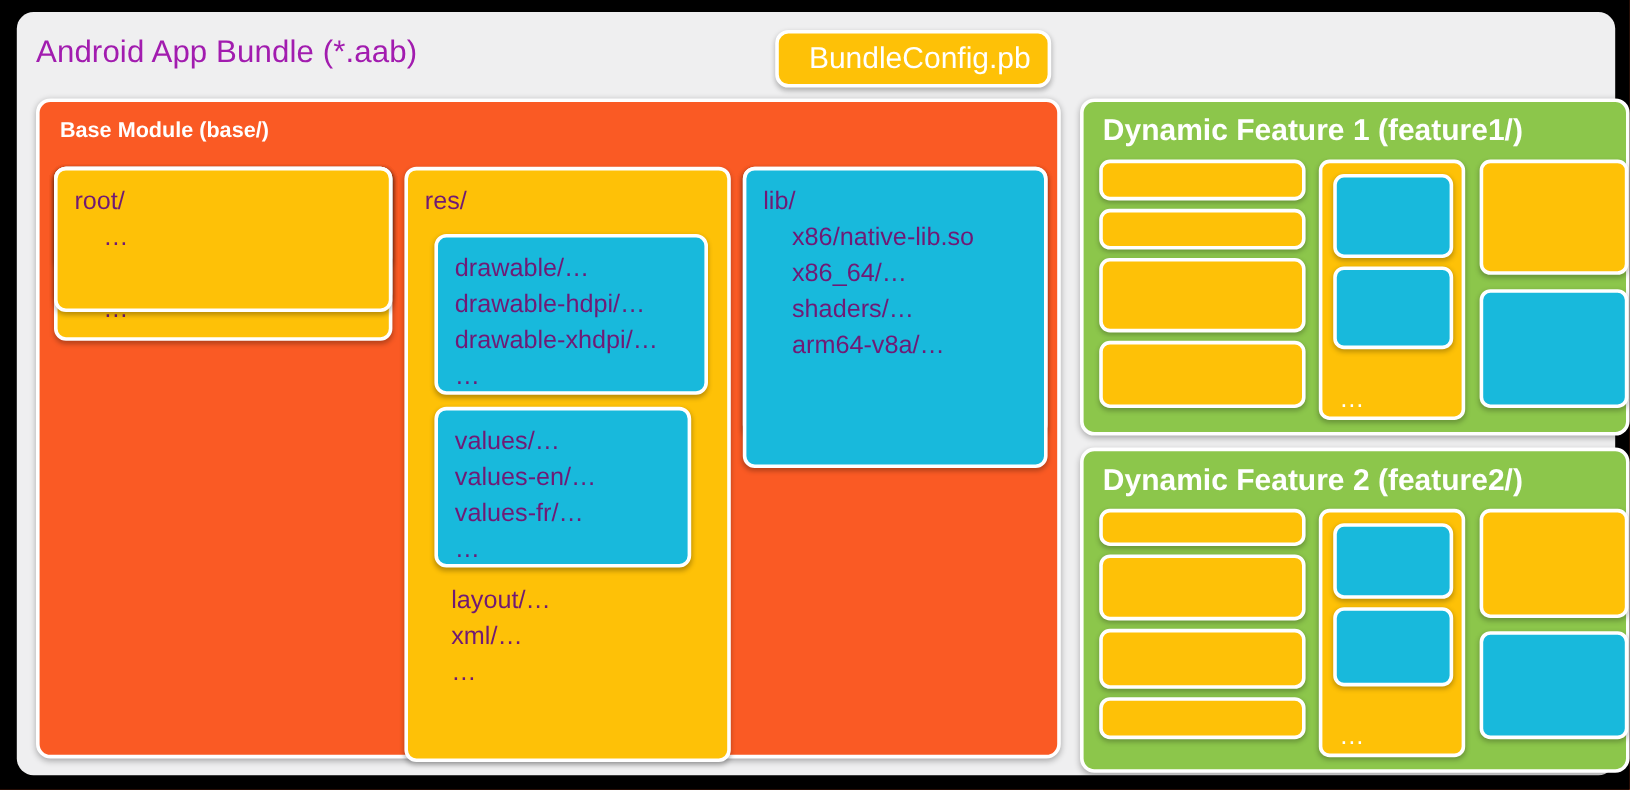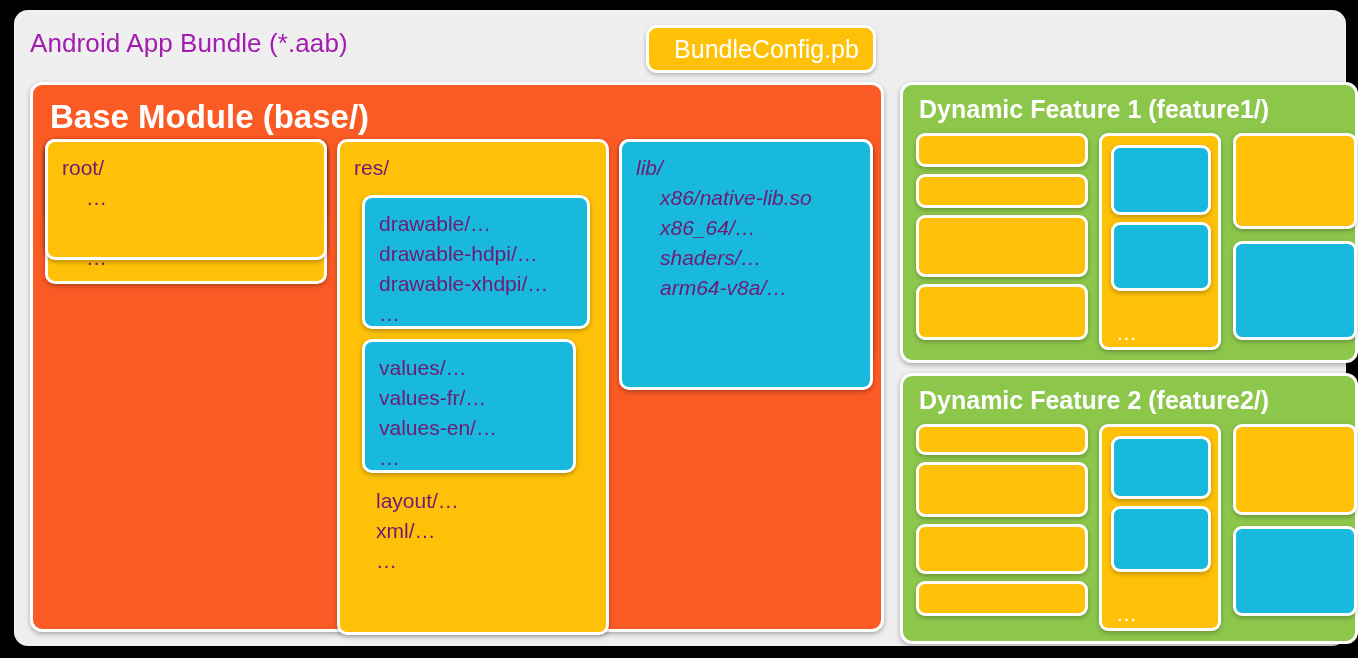--- a/index.html
+++ b/index.html
@@ -67,33 +67,33 @@
     background: #fa5a24;
     border: 3px solid #ffffff;
     border-radius: 12px;
     box-sizing: border-box;
     box-shadow: 0 2px 5px rgba(0,0,0,0.3);
   }
   #base-module-title {
     position: absolute;
     left: 17px;
     top: 13px;
-    font-size: 33px;
+    font-size: 18px;
     font-weight: bold;
     color: #ffffff;
     white-space: nowrap;
   }
   .base-col {
     position: absolute;
     top: 54px;
     bottom: 10px;
   }
   #base-col-1 { left: 12px;  width: 282px; }
   #base-col-2 { left: 304px; width: 272px; }
-  #base-col-3 { left: 586px; width: 254px; font-style: italic; }
+  #base-col-3 { left: 586px; width: 254px; }
 
   
   .node {
     background: #fec107;
     border: 3px solid #ffffff;
     border-radius: 10px;
     box-sizing: border-box;
     box-shadow: 0 2px 4px rgba(0,0,0,0.28);
     color: #701a75;
     font-size: 21px;
@@ -250,22 +250,22 @@
 
         <div class="node cyan" id="box-drawable">
           <span class="line">drawable/…</span>
           <span class="line">drawable-hdpi/…</span>
           <span class="line">drawable-xhdpi/…</span>
           <span class="line">…</span>
         </div>
 
         <div class="node cyan" id="box-values">
           <span class="line">values/…</span>
+          <span class="line">values-en/…</span>
           <span class="line">values-fr/…</span>
-          <span class="line">values-en/…</span>
           <span class="line">…</span>
         </div>
 
         <div id="res-tail">
           <span class="line">layout/…</span>
           <span class="line">xml/…</span>
           <span class="line">…</span>
         </div>
       </div>
     </div>

